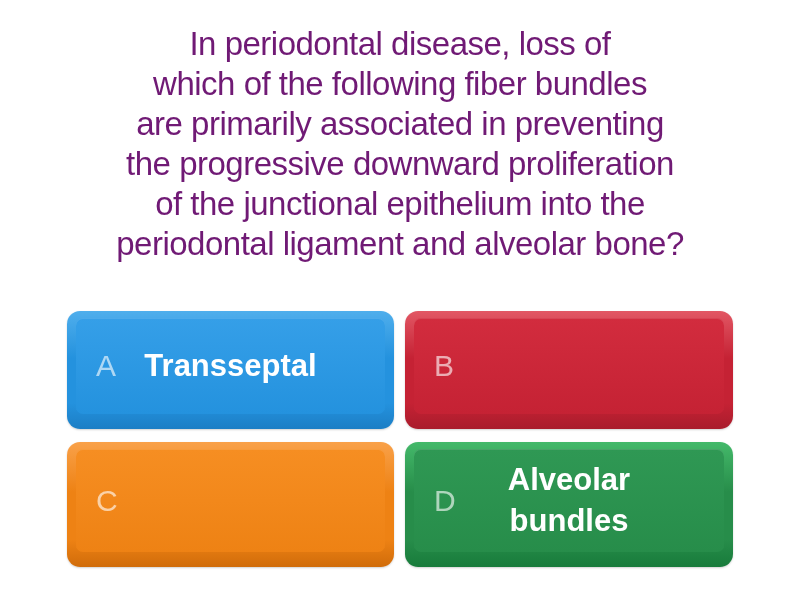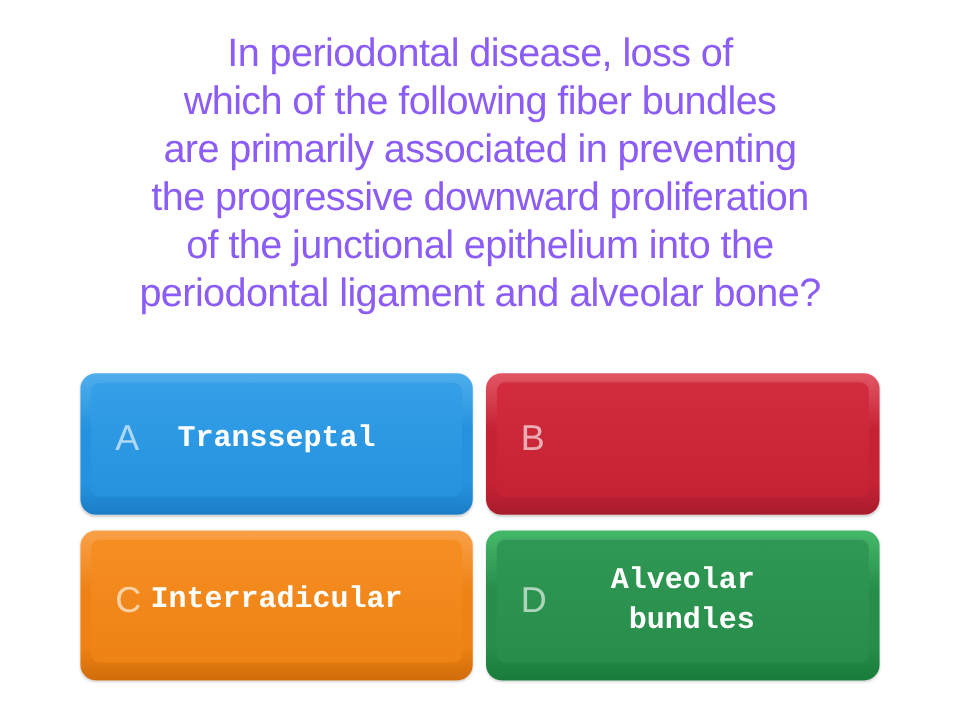--- a/index.html
+++ b/index.html
@@ -68,33 +68,32 @@
     left: 20px;
     top: 50%;
     transform: translateY(-50%);
     font-size: 30px;
     font-weight: 400;
     color: rgba(255,255,255,0.62);
   }
   .answer-label {
     color: #ffffff;
     font-weight: 700;
-    font-size: 25px;
+    font-size: 31px;
     line-height: 1.3;
-    text-align: right;
+    text-align: center;
     white-space: pre-line;
-    font-family: Liberation Mono, monospace;
   }
 </style>
 </head>
 <body>
 
 <div class="page" style="background: rgb(255, 255, 255);">
 
-  <div class="question" style="color: #8b5cf6;">In periodontal disease, loss of
+  <div class="question" style="color: #701a75;">In periodontal disease, loss of
 which of the following fiber bundles
 are primarily associated in preventing
 the progressive downward proliferation
 of the junctional epithelium into the
 periodontal ligament and alveolar bone?</div>
 
   <div class="answers">
 
     <button class="answer-button" style="--rim-top: #4faeec; --rim-bottom: #1c7ec5; --face-top: #359fe8; --face-bottom: #2492de;">
       <span class="answer-face">
@@ -105,21 +104,20 @@
 
     <button class="answer-button" style="--rim-top: #e25764; --rim-bottom: #a91c2c; --face-top: #d22c3e; --face-bottom: #c52234;">
       <span class="answer-face">
         <span class="answer-letter">B</span>
       </span>
     </button>
 
     <button class="answer-button" style="--rim-top: #f9a149; --rim-bottom: #d06c0a; --face-top: #f68e22; --face-bottom: #ee8214;">
       <span class="answer-face">
         <span class="answer-letter">C</span>
-        <span class="answer-label">Interradicular</span>
       </span>
     </button>
 
     <button class="answer-button" style="--rim-top: #44b96a; --rim-bottom: #187b3b; --face-top: #2f9854; --face-bottom: #278d4a;">
       <span class="answer-face">
         <span class="answer-letter">D</span>
         <span class="answer-label">Alveolar
 bundles</span>
       </span>
     </button>

